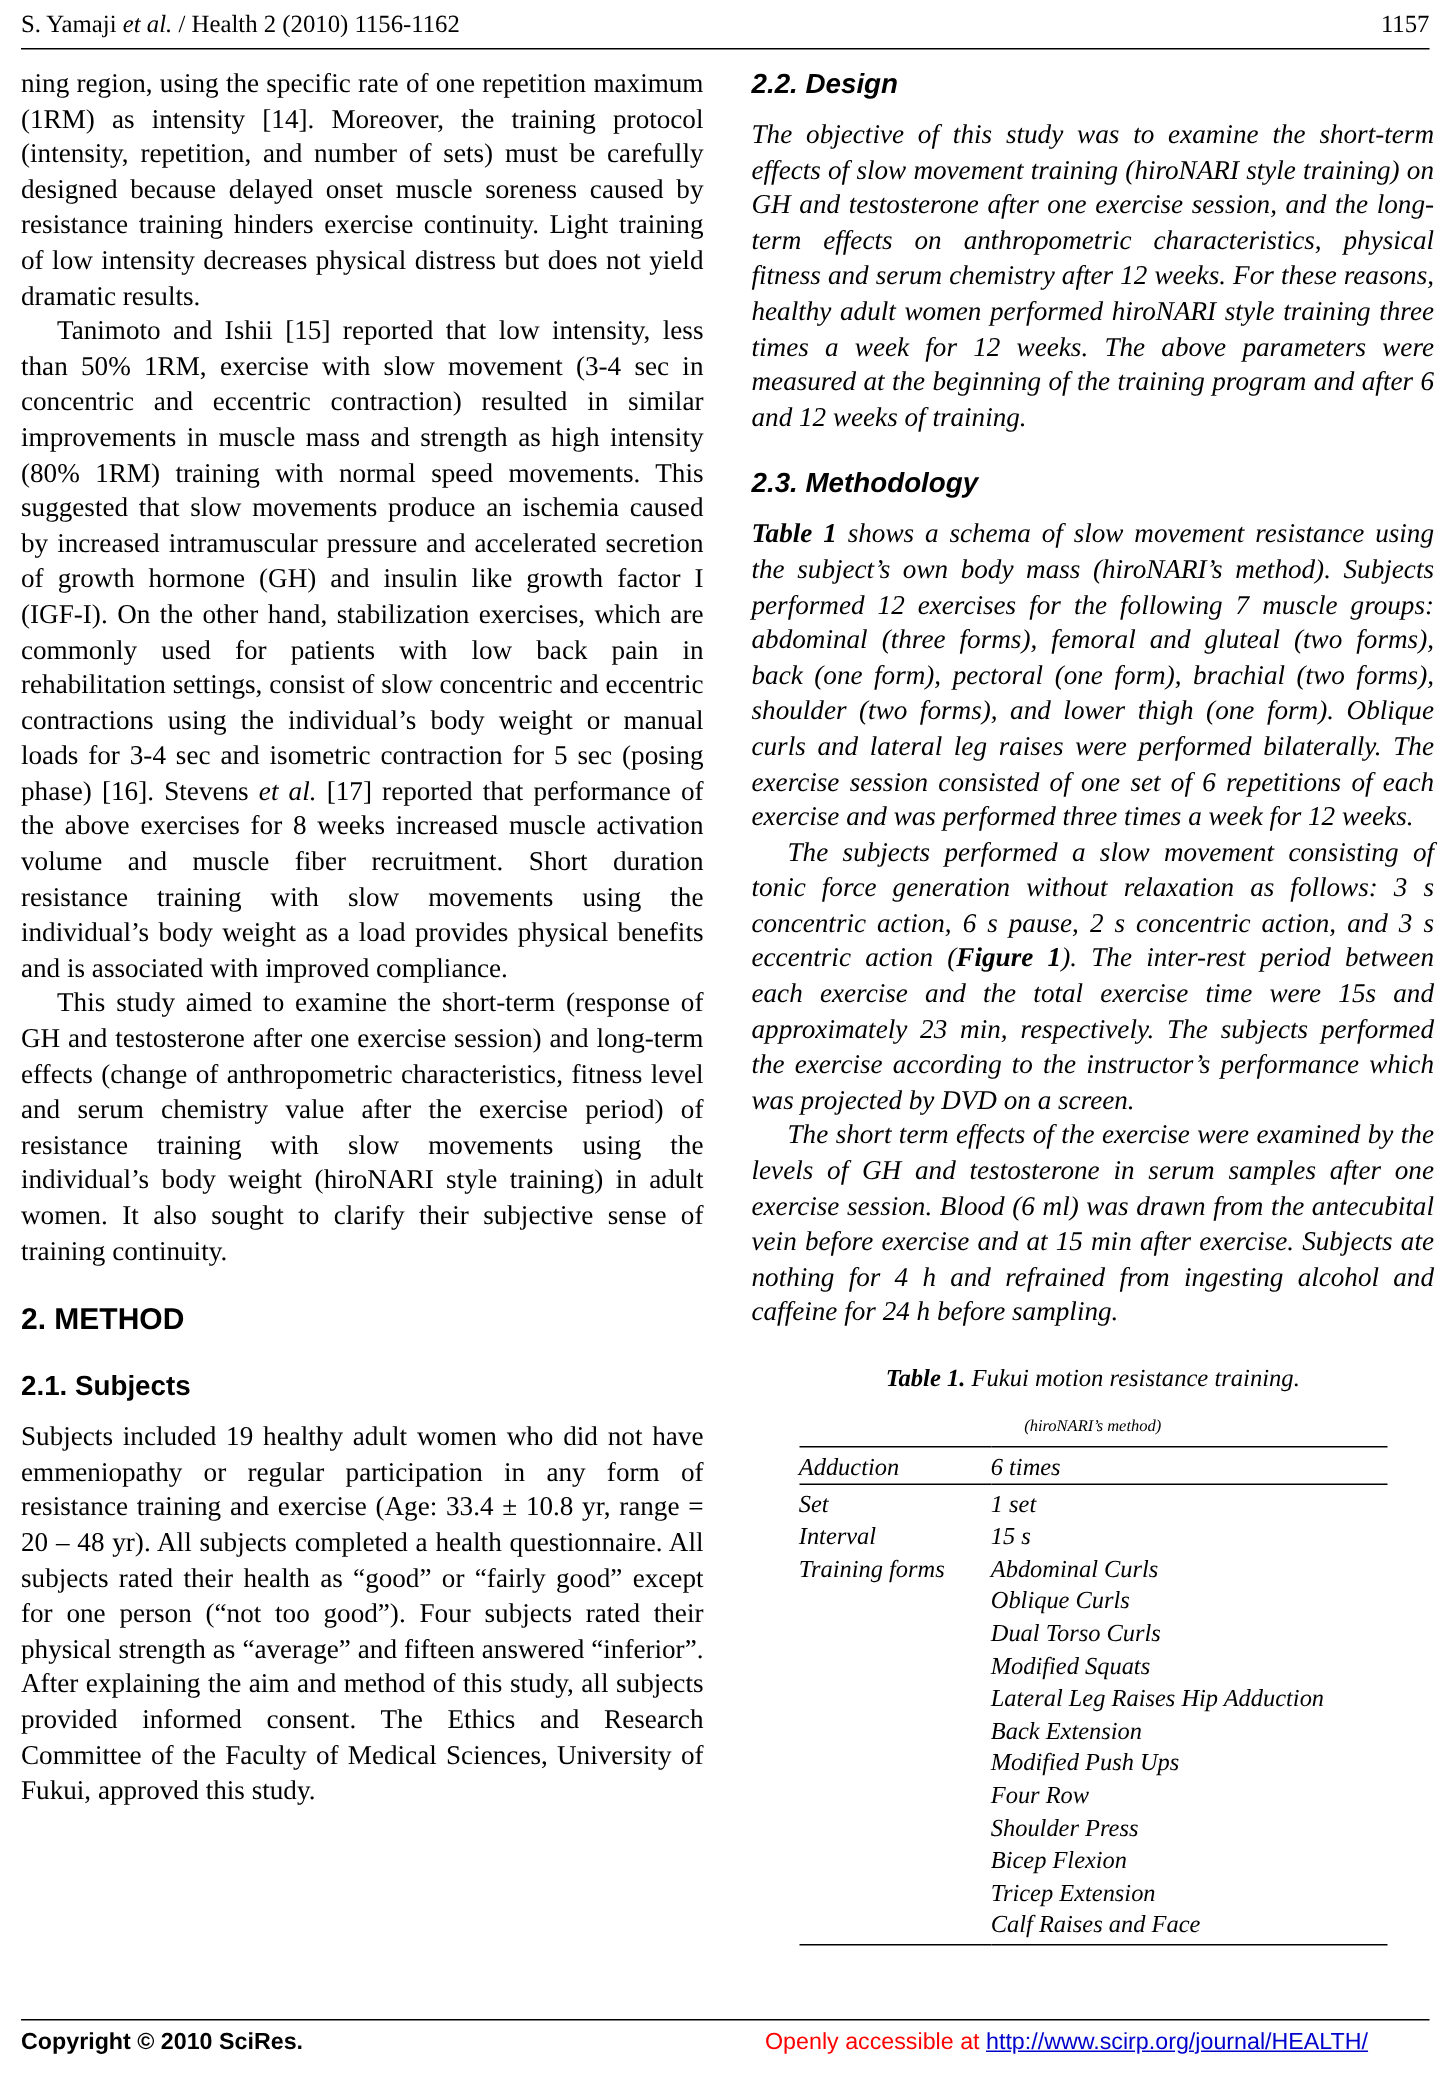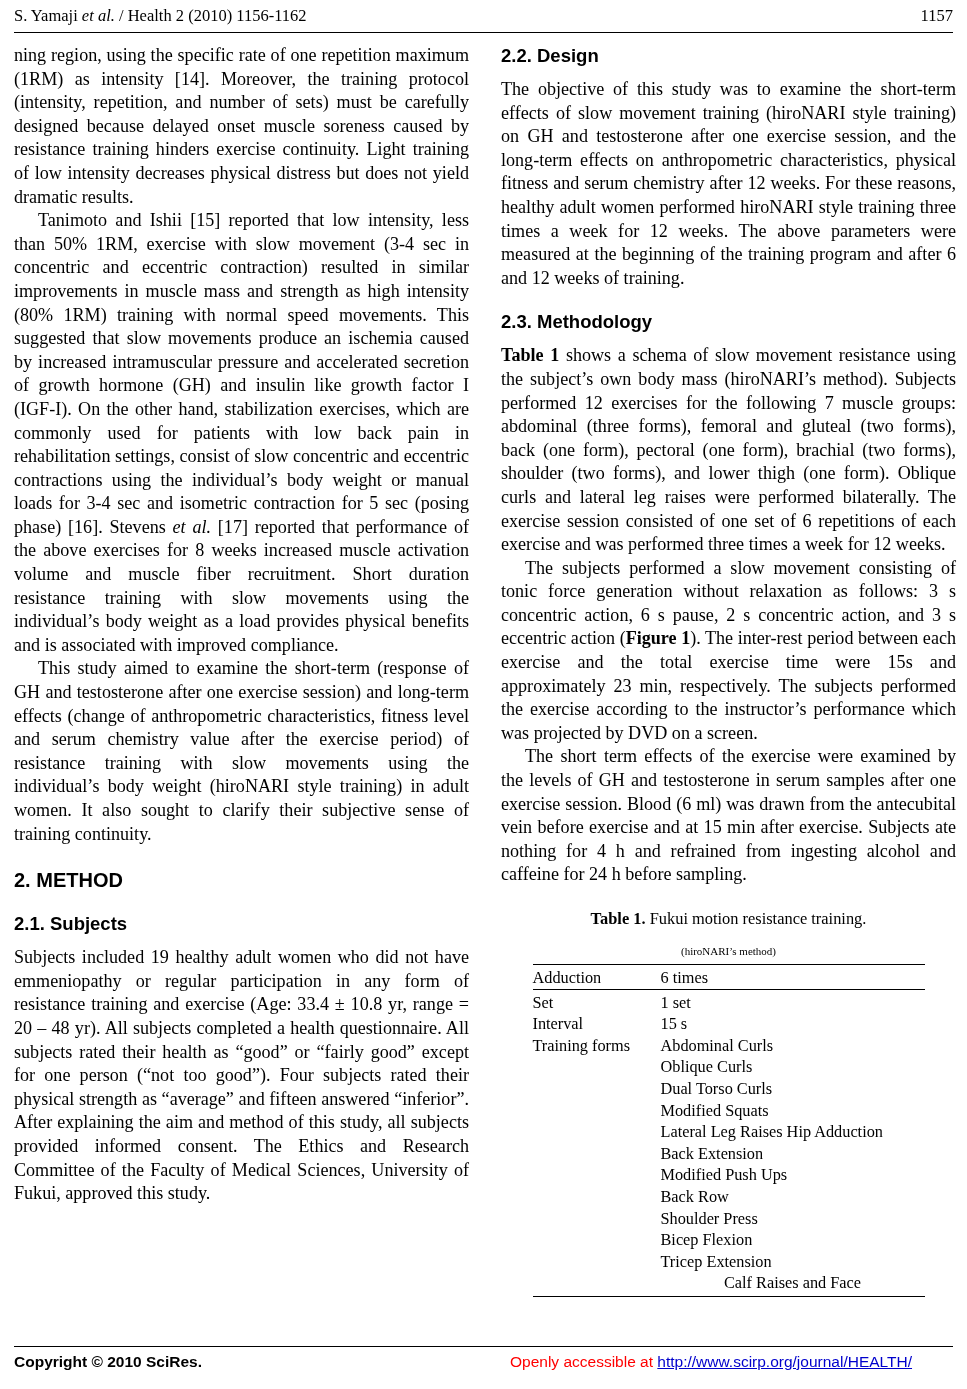--- a/index.html
+++ b/index.html
@@ -49,21 +49,21 @@
     background: #000;
   }
 
   
   .col {
     position: absolute;
     top: 44px;
     width: 455px;
   }
   .col-left  { left: 14px; }
-  .col-right { left: 501px; }
+  .col-right { left: 501px; font-style: italic; }
 
   p.body {
     margin: 0;
     font-size: 18.1px;
     line-height: 23.6px;
     text-align: justify;
     text-justify: inter-word;
     hyphens: none;
   }
   p.body.indent { text-indent: 24px; }
@@ -111,21 +111,21 @@
   }
   table.data td {
     padding: 1px 0 1px 0;
     line-height: 19.6px;
     vertical-align: top;
   }
   td.k { width: 128px; padding-left: 14px; }
   td.v { }
   tr.rule-top td   { border-top: 1.6px solid #000; padding-top: 3px; }
   tr.rule-mid td   { border-top: 1.1px solid #000; padding-top: 3px; }
-  tr.rule-bot td   { border-bottom: 1.6px solid #000; padding-bottom: 3px; text-align: center; }
+  tr.rule-bot td   { border-bottom: 1.6px solid #000; padding-bottom: 3px; }
   .tf-extra td { padding-top: 0; }
 
   
   .foot-rule {
     position: absolute;
     bottom: 42px;
     left: 14px;
     right: 14px;
     height: 1px;
     background: #000;
@@ -237,21 +237,21 @@
         <tr class="tf-extra">
           <td class="k"></td>
           <td class="v">Back Extension</td>
         </tr>
         <tr class="tf-extra">
           <td class="k"></td>
           <td class="v">Modified Push Ups</td>
         </tr>
         <tr class="tf-extra">
           <td class="k"></td>
-          <td class="v">Back Row</td>
+          <td class="v">Four Row</td>
         </tr>
         <tr class="tf-extra">
           <td class="k"></td>
           <td class="v">Shoulder Press</td>
         </tr>
         <tr class="tf-extra">
           <td class="k"></td>
           <td class="v">Bicep Flexion</td>
         </tr>
         <tr class="tf-extra">

